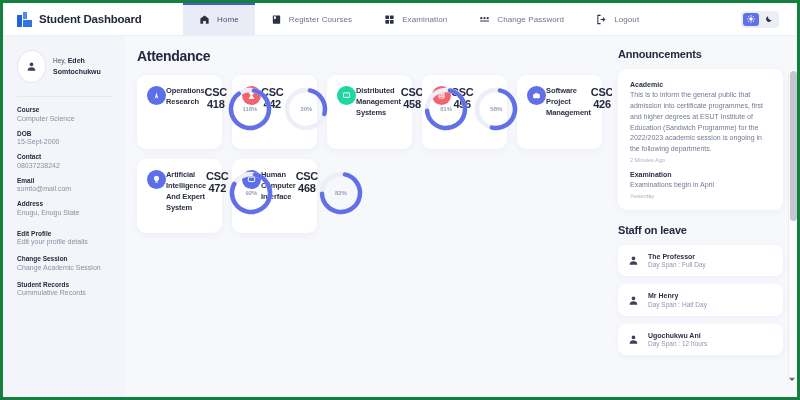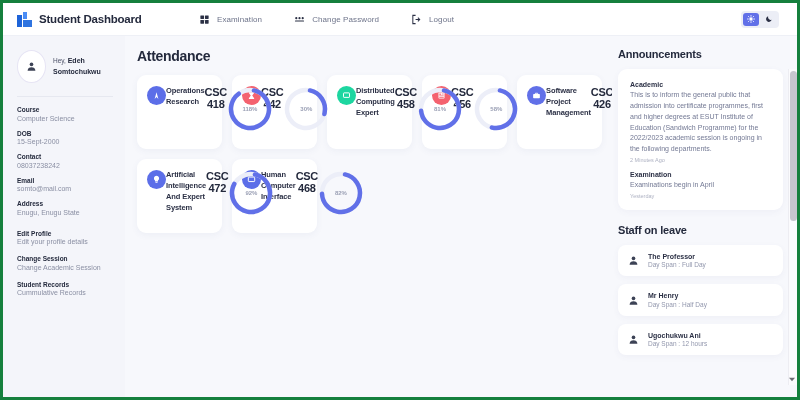--- a/index.html
+++ b/index.html
@@ -158,21 +158,34 @@
     <div class="brand">
       <span class="logo-mark">
           <i class="a"></i>
           <i class="b"></i>
           <i class="c"></i>
         </span>
       <span class="brand-title">Student Dashboard</span>
     </div>
     <div class="nav">
 
-
+      <div class="nav-item active">
+        <svg class="nav-ico" viewBox="0 0 24 24" fill="#2b3045">
+            <path d="M12 3L3 10v11h6v-6h6v6h6V10z"></path>
+          </svg>
+        <span>Home</span>
+      </div>
+
+      <div class="nav-item">
+        <svg class="nav-ico" viewBox="0 0 24 24" fill="#2b3045">
+            <rect x="4" y="3" width="16" height="18" rx="1.5"></rect>
+            <rect x="6.5" y="5" width="4" height="6" fill="#fff"></rect>
+          </svg>
+        <span>Register Courses</span>
+      </div>
 
       <div class="nav-item">
         <svg class="nav-ico" viewBox="0 0 24 24" fill="#2b3045">
             <rect x="3" y="3" width="8" height="8" rx="1"></rect>
             <rect x="13" y="3" width="8" height="8" rx="1"></rect>
             <rect x="3" y="13" width="8" height="8" rx="1"></rect>
             <rect x="13" y="13" width="8" height="8" rx="1"></rect>
           </svg>
         <span>Examination</span>
       </div>
@@ -303,21 +316,21 @@
               <div class="donut-val">30%</div>
             </div>
             <div class="card-foot">Last 24 Hours</div>
           </div>
           <div class="card">
             <div class="card-ico" style="background:#1dd6a0">
               <svg width="9" height="9" viewBox="0 0 24 24" fill="none" stroke="#fff" stroke-width="2.6">
                 <rect x="4" y="5" width="16" height="12" rx="1.5"></rect>
               </svg>
             </div>
-            <div class="card-name">Distributed Computing Expert</div>
+            <div class="card-name">Distributed Management Systems</div>
             <div class="card-code">CSC 458</div>
             <div class="donut">
               <svg width="46" height="46" viewBox="0 0 46 46">
                 <circle cx="23" cy="23" r="19" fill="none" stroke="#eceef8" stroke-width="4.5"></circle>
                 <circle cx="23" cy="23" r="19" fill="none" stroke="#6170e8" stroke-width="4.5" stroke-linecap="round" stroke-dasharray="83.2 119.4"></circle>
               </svg>
               <div class="donut-val">81%</div>
             </div>
             <div class="card-foot">Last 24 Hours</div>
           </div>

